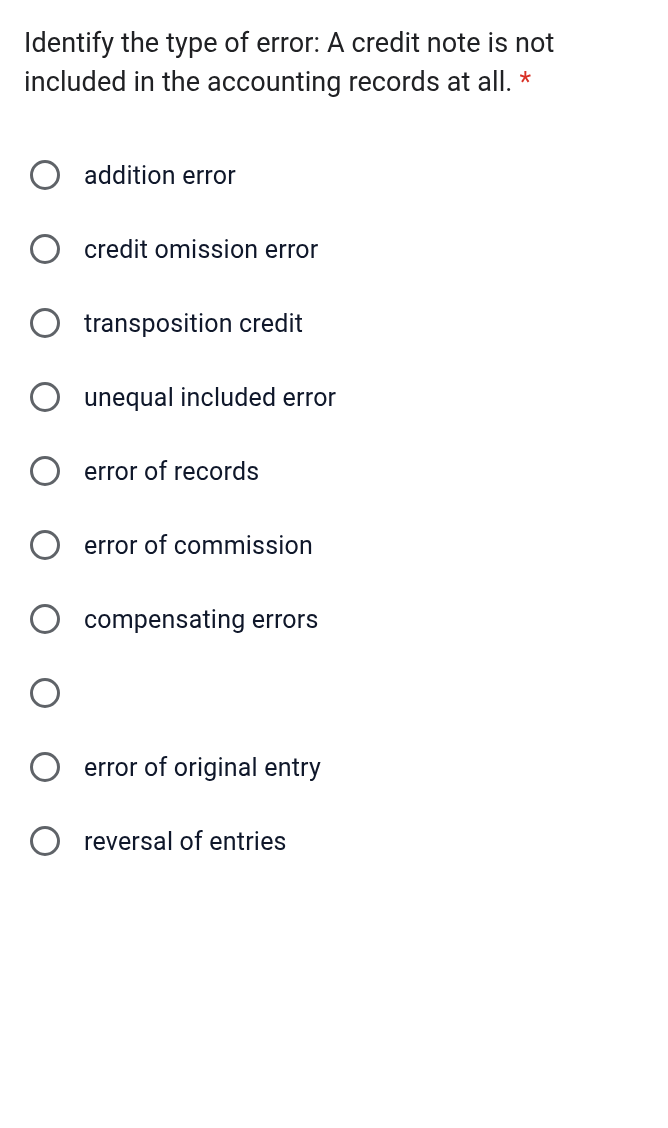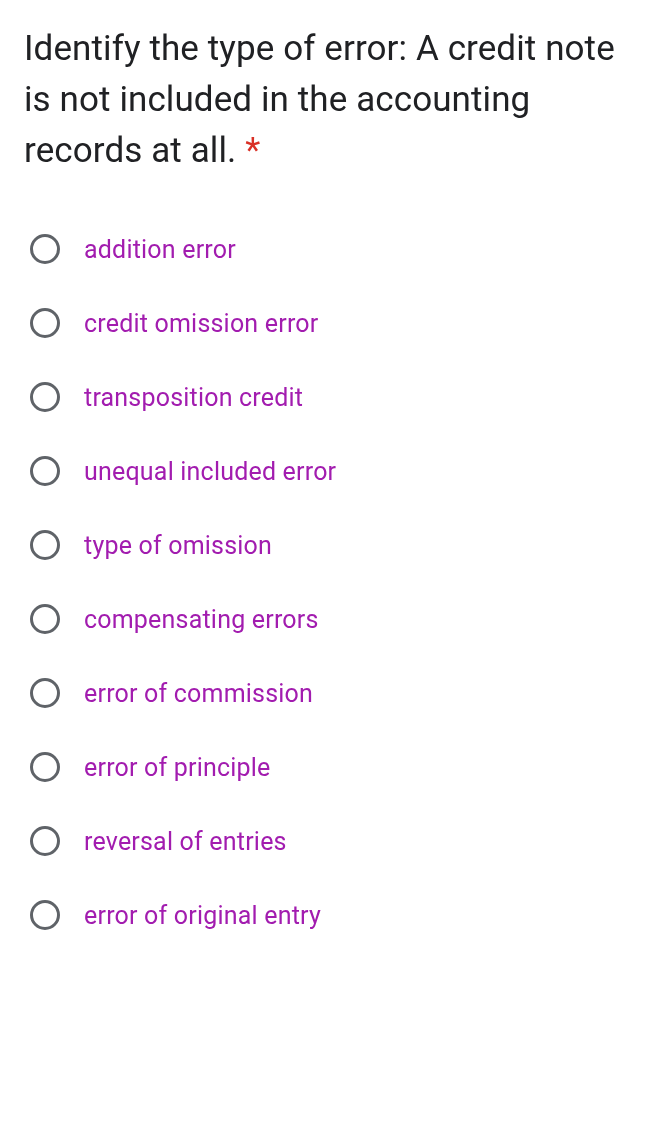--- a/index.html
+++ b/index.html
@@ -9,21 +9,21 @@
   }
   body {
     font-family: Roboto, Arial, sans-serif;
     background: #ffffff;
     width: 668px;
     height: 1128px;
     padding: 24px 24px 0 24px;
     color: #202124;
   }
   .question {
-    font-size: 35px;
+    font-size: 27px;
     line-height: 1.45;
     color: #202124;
     margin-bottom: 36px;
     letter-spacing: 0.1px;
   }
   .required {
     color: #d93025;
   }
   .options {
     display: flex;
@@ -39,21 +39,21 @@
     width: 30px;
     height: 30px;
     border: 3px solid #5f6368;
     border-radius: 50%;
     flex-shrink: 0;
     margin-right: 24px;
     margin-left: 6px;
   }
   .option-label {
     font-size: 25px;
-    color: #a21caf;
+    color: #0f172a;
     letter-spacing: 0.2px;
   }
 </style>
 </head>
 <body>
 
 <div class="question">
   <span>Identify the type of error: A credit note is not included in the accounting records at all.</span>
   <span class="required">*</span>
 </div>
@@ -70,35 +70,34 @@
   <label class="option">
     <span class="radio"></span>
     <span class="option-label">transposition credit</span>
   </label>
   <label class="option">
     <span class="radio"></span>
     <span class="option-label">unequal included error</span>
   </label>
   <label class="option">
     <span class="radio"></span>
-    <span class="option-label">type of omission</span>
+    <span class="option-label">error of records</span>
+  </label>
+  <label class="option">
+    <span class="radio"></span>
+    <span class="option-label">error of commission</span>
   </label>
   <label class="option">
     <span class="radio"></span>
     <span class="option-label">compensating errors</span>
   </label>
   <label class="option">
     <span class="radio"></span>
-    <span class="option-label">error of commission</span>
   </label>
   <label class="option">
     <span class="radio"></span>
-    <span class="option-label">error of principle</span>
+    <span class="option-label">error of original entry</span>
   </label>
   <label class="option">
     <span class="radio"></span>
     <span class="option-label">reversal of entries</span>
   </label>
-  <label class="option">
-    <span class="radio"></span>
-    <span class="option-label">error of original entry</span>
-  </label>
 </div>
 
 </body></html>

